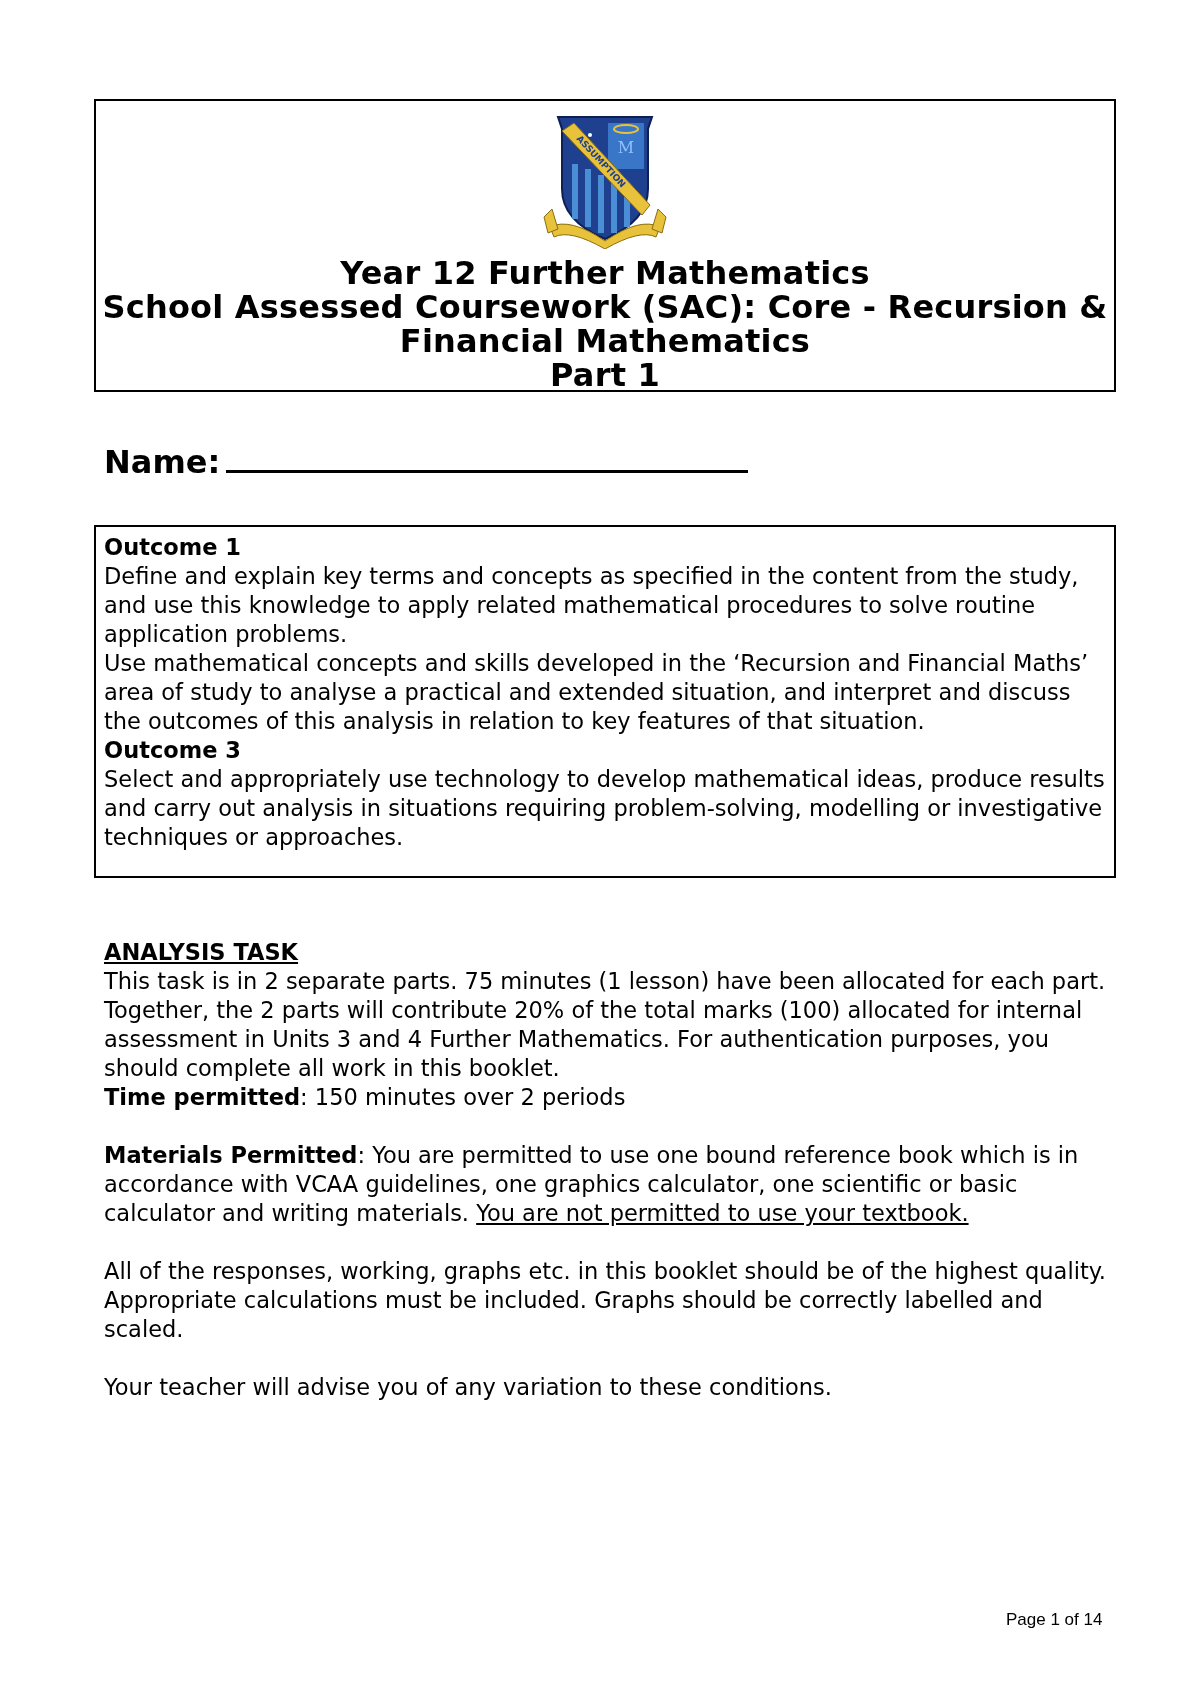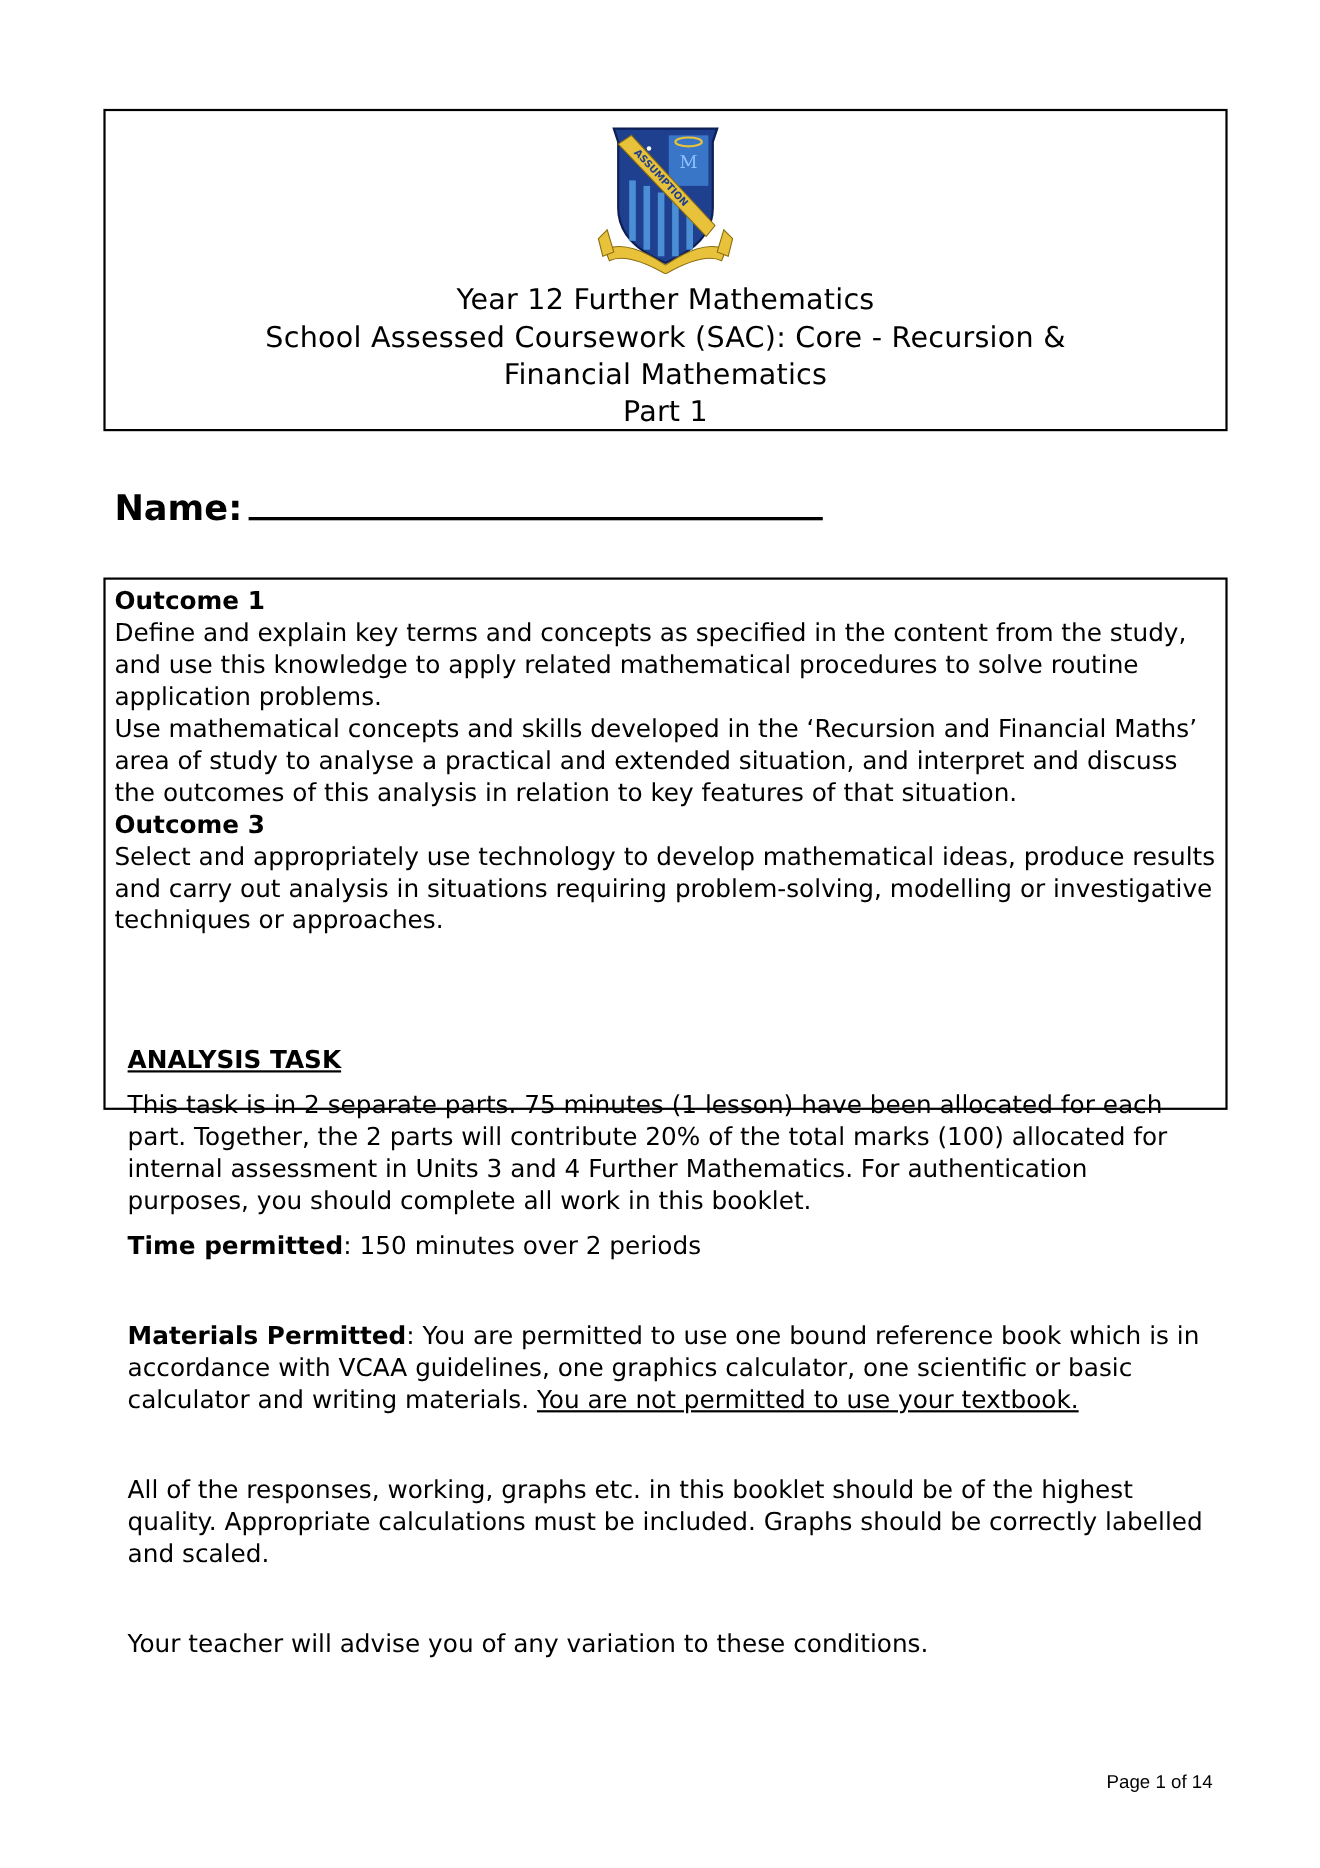--- a/index.html
+++ b/index.html
@@ -20,22 +20,22 @@
       text-align: center;
     }
     .crest {
       position: absolute;
       left: 434px; top: 8px;
       width: 150px; height: 140px;
     }
     .title-lines {
       position: absolute;
       left: 0; right: 0; top: 155px;
-      font-weight: normal;
-      font-size: 26px;
+      font-weight: bold;
+      font-size: 32px;
       line-height: 34px;
       letter-spacing: 0.2px;
     }
     .name-row {
       position: absolute;
       left: 104px; top: 440px;
       font-size: 32px;
       line-height: 40px;
       font-weight: bold;
     }
@@ -43,36 +43,36 @@
       display: inline-block;
       width: 522px;
       border-bottom: 3px solid #000;
       height: 30px;
       vertical-align: baseline;
       margin-left: 6px;
     }
     .outcome-box {
       position: absolute;
       left: 94px; top: 525px;
-      width: 1022px; height: 484px;
+      width: 1022px; height: 353px;
       border: 2px solid #000;
       box-sizing: border-box;
       padding: 6px 8px 0 8px;
       font-size: 22.5px;
       line-height: 29px;
     }
     .outcome-title { font-weight: bold; }
     .body-text {
       position: absolute;
       left: 104px; top: 938px;
       width: 1010px;
       font-size: 22.5px;
       line-height: 29px;
     }
-    .body-text p { margin: 12px; }
+    .body-text p { margin: 0; }
     .gap { height: 29px; }
     .u { text-decoration: underline; }
     .b { font-weight: bold; }
     .page-footer {
       position: absolute;
       left: 1006px; top: 1610px;
       font-size: 17px;
       font-weight: normal;
       font-family: "Liberation Sans", sans-serif;
     }

